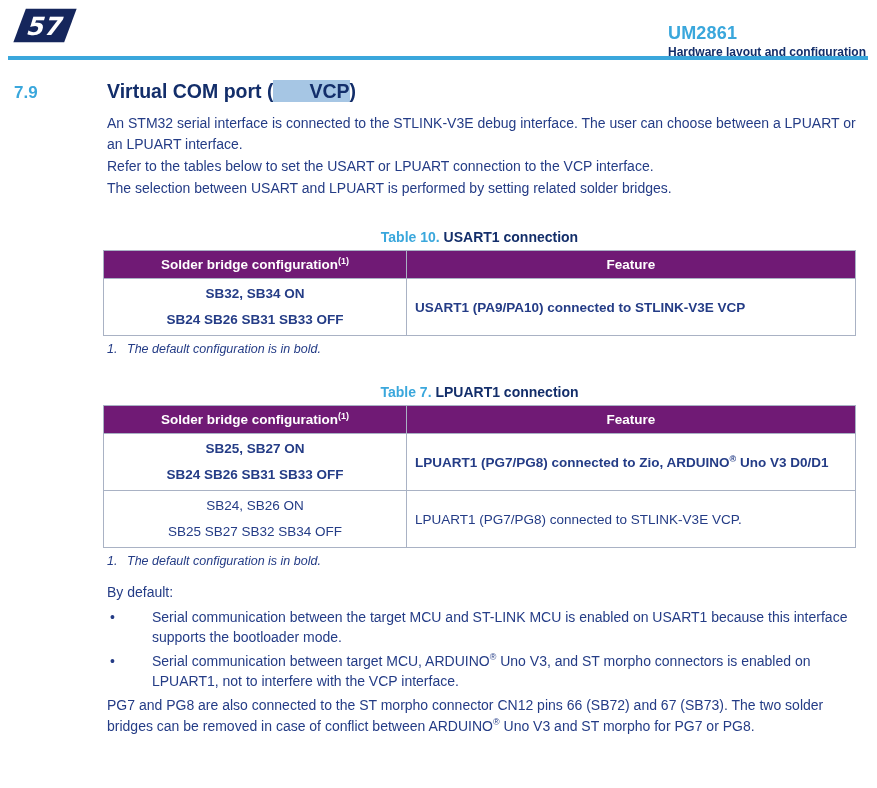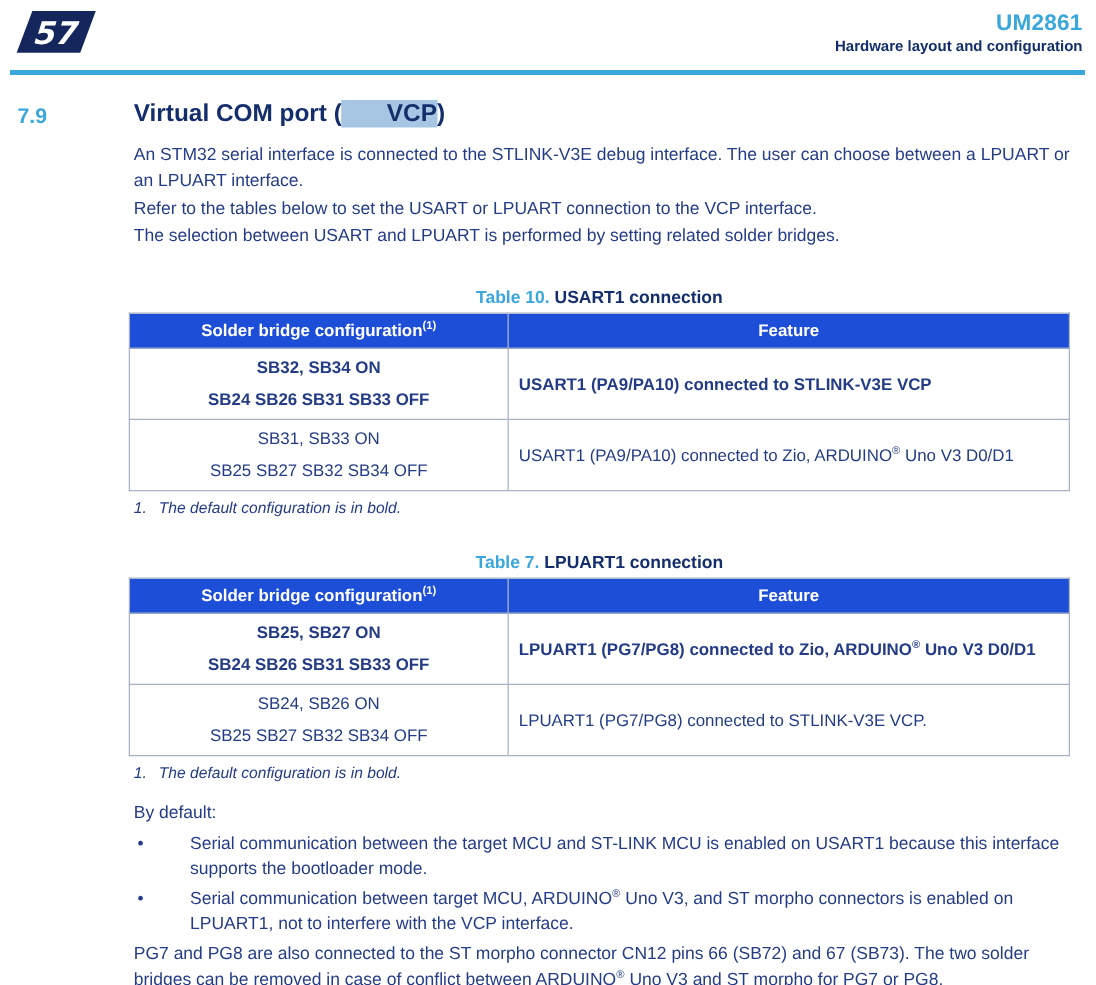--- a/index.html
+++ b/index.html
@@ -3,21 +3,21 @@
 <meta charset="utf-8">
 <style>
   * { margin:0; padding:0; box-sizing:border-box; }
   html,body { background:#ffffff; }
   body { font-family:"Liberation Sans", sans-serif; }
   .page { position:relative; width:877px; height:788px; background:#fff; overflow:hidden; color:#243c86; }
 
   
   .hdr { position:relative; height:60px; }
   .logo { position:absolute; left:12px; top:8px; width:66px; height:35px; }
-  .hdr-right { position:absolute; right:11px; top:8px; text-align:right; }
+  .hdr-right { position:absolute; right:11px; top:23px; }
   .doc-id { color:#3aa7dc; font-size:18px; font-weight:bold; line-height:21px; letter-spacing:.2px; }
   .doc-sub { color:#132e6a; font-size:12px; font-weight:bold; line-height:17px; }
   .rule { position:absolute; left:8px; right:9px; top:56px; height:4px; background:#3aa7dc; }
 
   
   .content { margin-left:107px; margin-right:15px; }
   .sec-head { position:relative; margin-top:20px; height:26px; }
   .sec-num { position:absolute; left:-93px; top:3px; color:#3aa7dc; font-weight:bold; font-size:17px; }
   .sec-title { font-size:19.5px; font-weight:bold; color:#132e6a; }
   .hl { background:#a6c6e4;padding-left:36px; }
@@ -27,21 +27,21 @@
   .p2 { margin-top:1px; }
   .p3 { margin-top:1px; }
 
   
   .tbl-caption { width:753px; margin-left:-4px; text-align:center; font-size:14px; font-weight:bold; color:#132e6a; }
   .cap1 { margin-top:30px; }
   .cap2 { margin-top:27px; }
   .cap-label { color:#3aa7dc; }
   table.tbl { width:753px; margin-left:-4px; margin-top:5px; border-collapse:collapse; table-layout:fixed; }
   table.tbl th, table.tbl td { border:1px solid #a9b2c4; }
-  table.tbl th { background:#1d4ed8; color:#ffffff; font-size:13.5px; font-weight:bold; height:28px; text-align:center; }
+  table.tbl th { background:#701a75; color:#ffffff; font-size:13.5px; font-weight:bold; height:28px; text-align:center; }
   table.tbl col.c1 { width:303px; }
   td.cfg { height:54px; text-align:center; font-size:13.5px; line-height:26px; padding:2px 0; }
   td.feat { font-size:13.5px; padding-left:8px; }
   tr.bold-row td { font-weight:bold; }
   sup { font-size:9px; vertical-align:super; line-height:0; }
 
   .footnote { margin-top:5px; font-style:italic; font-size:12.5px; line-height:16px; }
   .fn-num { display:inline-block; width:20px; }
 
   
@@ -92,27 +92,20 @@
         <th><span>Solder bridge configuration</span><sup>(1)</sup></th>
         <th>Feature</th>
       </tr>
       <tr class="bold-row">
         <td class="cfg">
           <div>SB32, SB34 ON</div>
           <div>SB24 SB26 SB31 SB33 OFF</div>
         </td>
         <td class="feat">USART1 (PA9/PA10) connected to STLINK-V3E VCP</td>
       </tr>
-      <tr>
-        <td class="cfg">
-          <div>SB31, SB33 ON</div>
-          <div>SB25 SB27 SB32 SB34 OFF</div>
-        </td>
-        <td class="feat">USART1 (PA9/PA10) connected to Zio, ARDUINO<sup>®</sup> Uno V3 D0/D1</td>
-      </tr>
     </tbody>
       </table>
     <div class="footnote">
       <span class="fn-num">1.</span><span>The default configuration is in bold.</span>
     </div>
 
     <div class="tbl-caption cap2">
       <span class="cap-label">Table 7.</span><span> LPUART1 connection</span>
     </div>
     <table class="tbl">

